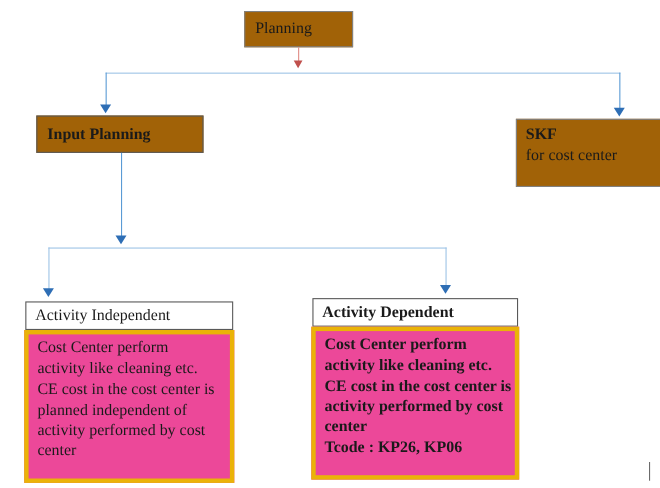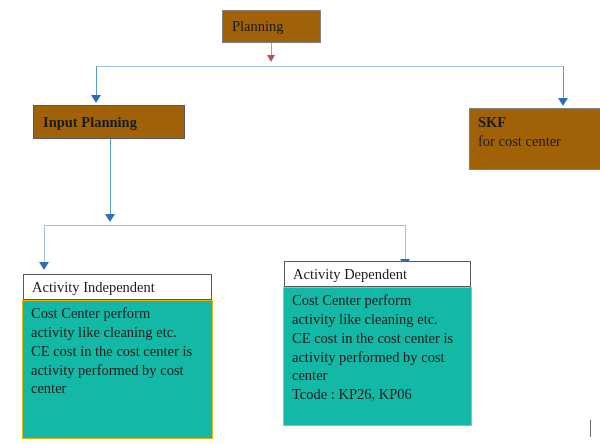--- a/index.html
+++ b/index.html
@@ -107,22 +107,22 @@
   .leaf-header .hdr-text {
     position: absolute;
     left: 8px;
     top: 4px;
     font-size: 14.5px;
     white-space: nowrap;
   }
   .leaf-body {
     position: absolute;
     box-sizing: border-box;
-    border: 1px solid #eab308;
-    background: #14b8a6;
+    border: 4px solid #eab308;
+    background: #ec4899;
   }
   .leaf-body .body-text {
     position: absolute;
     left: 8px;
     top: 3px;
     right: 3px;
     font-size: 14.5px;
     line-height: 1.30;
   }
   .body-line {
@@ -145,23 +145,24 @@
   #activity-independent .leaf-body {
     left: 0px;
     top: 26px;
     width: 191px;
     height: 139px;
   }
 
   
   #activity-dependent {
     left: 283px;
-    top: 261px;
+    top: 271px;
     width: 190px;
     height: 165px;
+    font-weight: bold;
   }
   #activity-dependent .leaf-header {
     left: 1px;
     top: 0px;
     width: 187px;
   }
   #activity-dependent .leaf-body {
     left: 0px;
     top: 26px;
     width: 189px;
@@ -256,20 +257,21 @@
 
   <div class="leaf" id="activity-independent">
     <div class="leaf-header">
       <span class="hdr-text">Activity Independent</span>
     </div>
     <div class="leaf-body">
       <div class="body-text">
         <span class="body-line">Cost Center perform</span>
         <span class="body-line">activity like cleaning etc.</span>
         <span class="body-line">CE cost in the cost center is</span>
+        <span class="body-line">planned independent of</span>
         <span class="body-line">activity performed by cost</span>
         <span class="body-line">center</span>
       </div>
     </div>
   </div>
 
   <div class="leaf" id="activity-dependent">
     <div class="leaf-header">
       <span class="hdr-text">Activity Dependent</span>
     </div>

